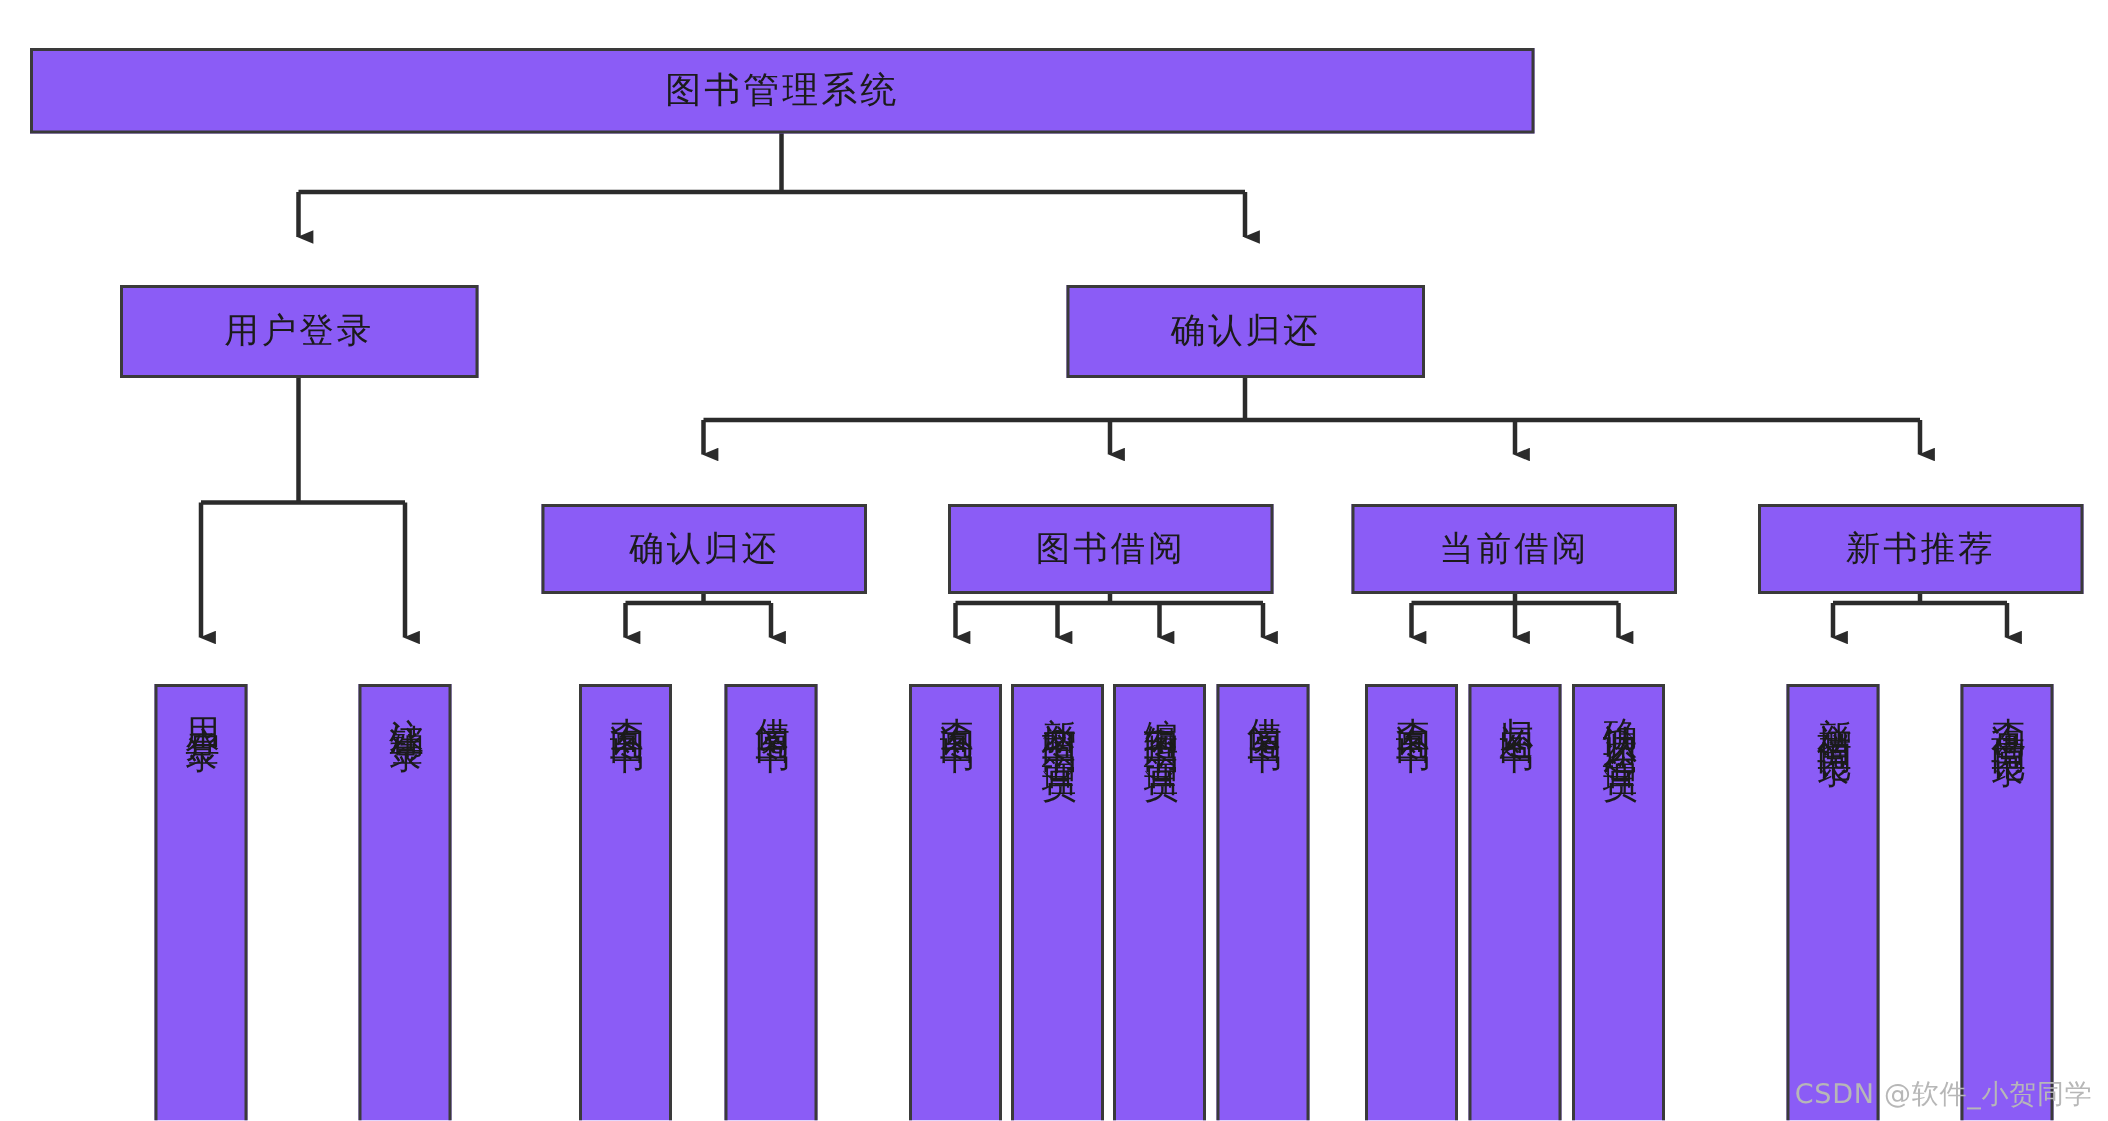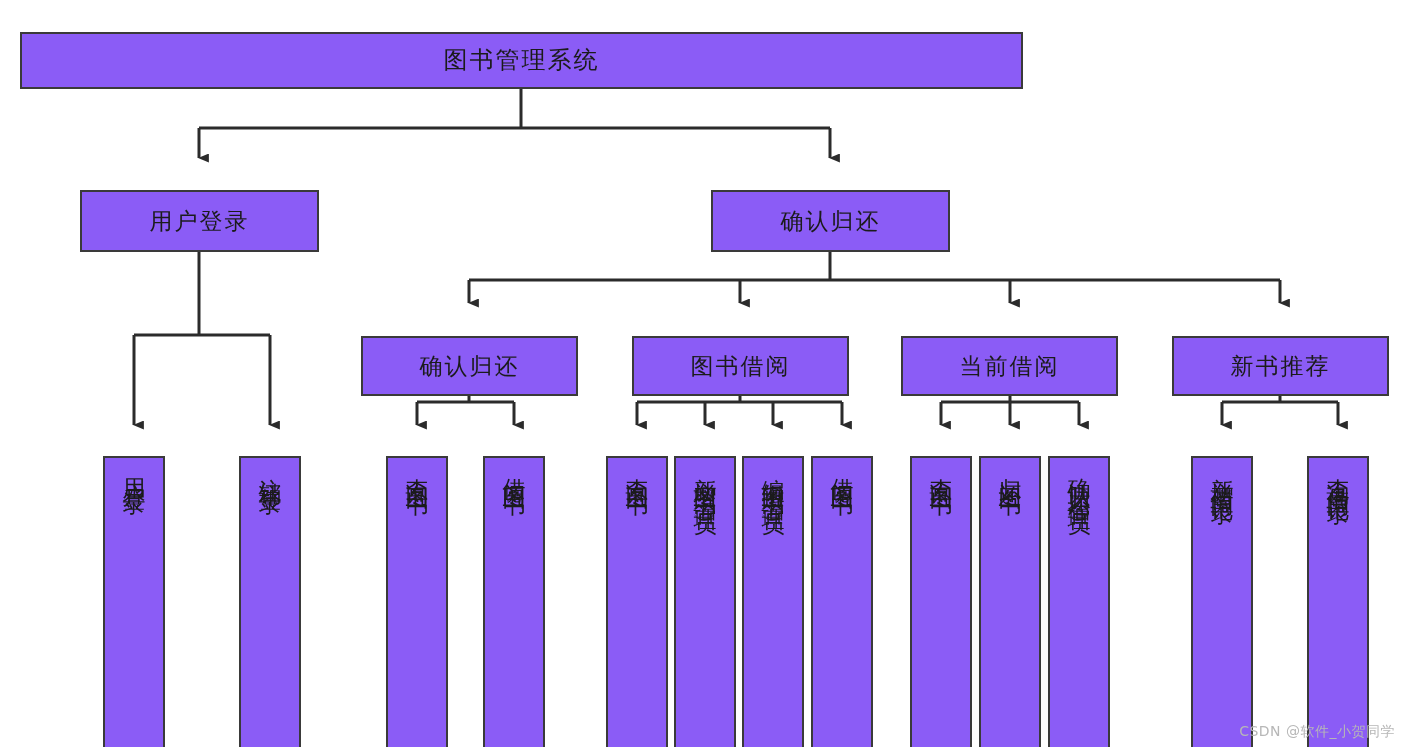--- a/index.html
+++ b/index.html
@@ -64,21 +64,21 @@
     text-orientation: upright;
     font-size: 23px;
     letter-spacing: 5px;
     line-height: 1;
     margin: 0 auto;
   }
   .watermark {
     position: absolute;
     right: 10px;
     bottom: 6px;
-    font-size: 14px;
+    font-size: 18px;
     color: #b7b7b7;
     letter-spacing: 0.5px;
     white-space: nowrap;
     z-index: 5;
     font-family: "DejaVu Sans", "Liberation Sans", sans-serif;
   }
 </style>
 </head>
 <body>
 

